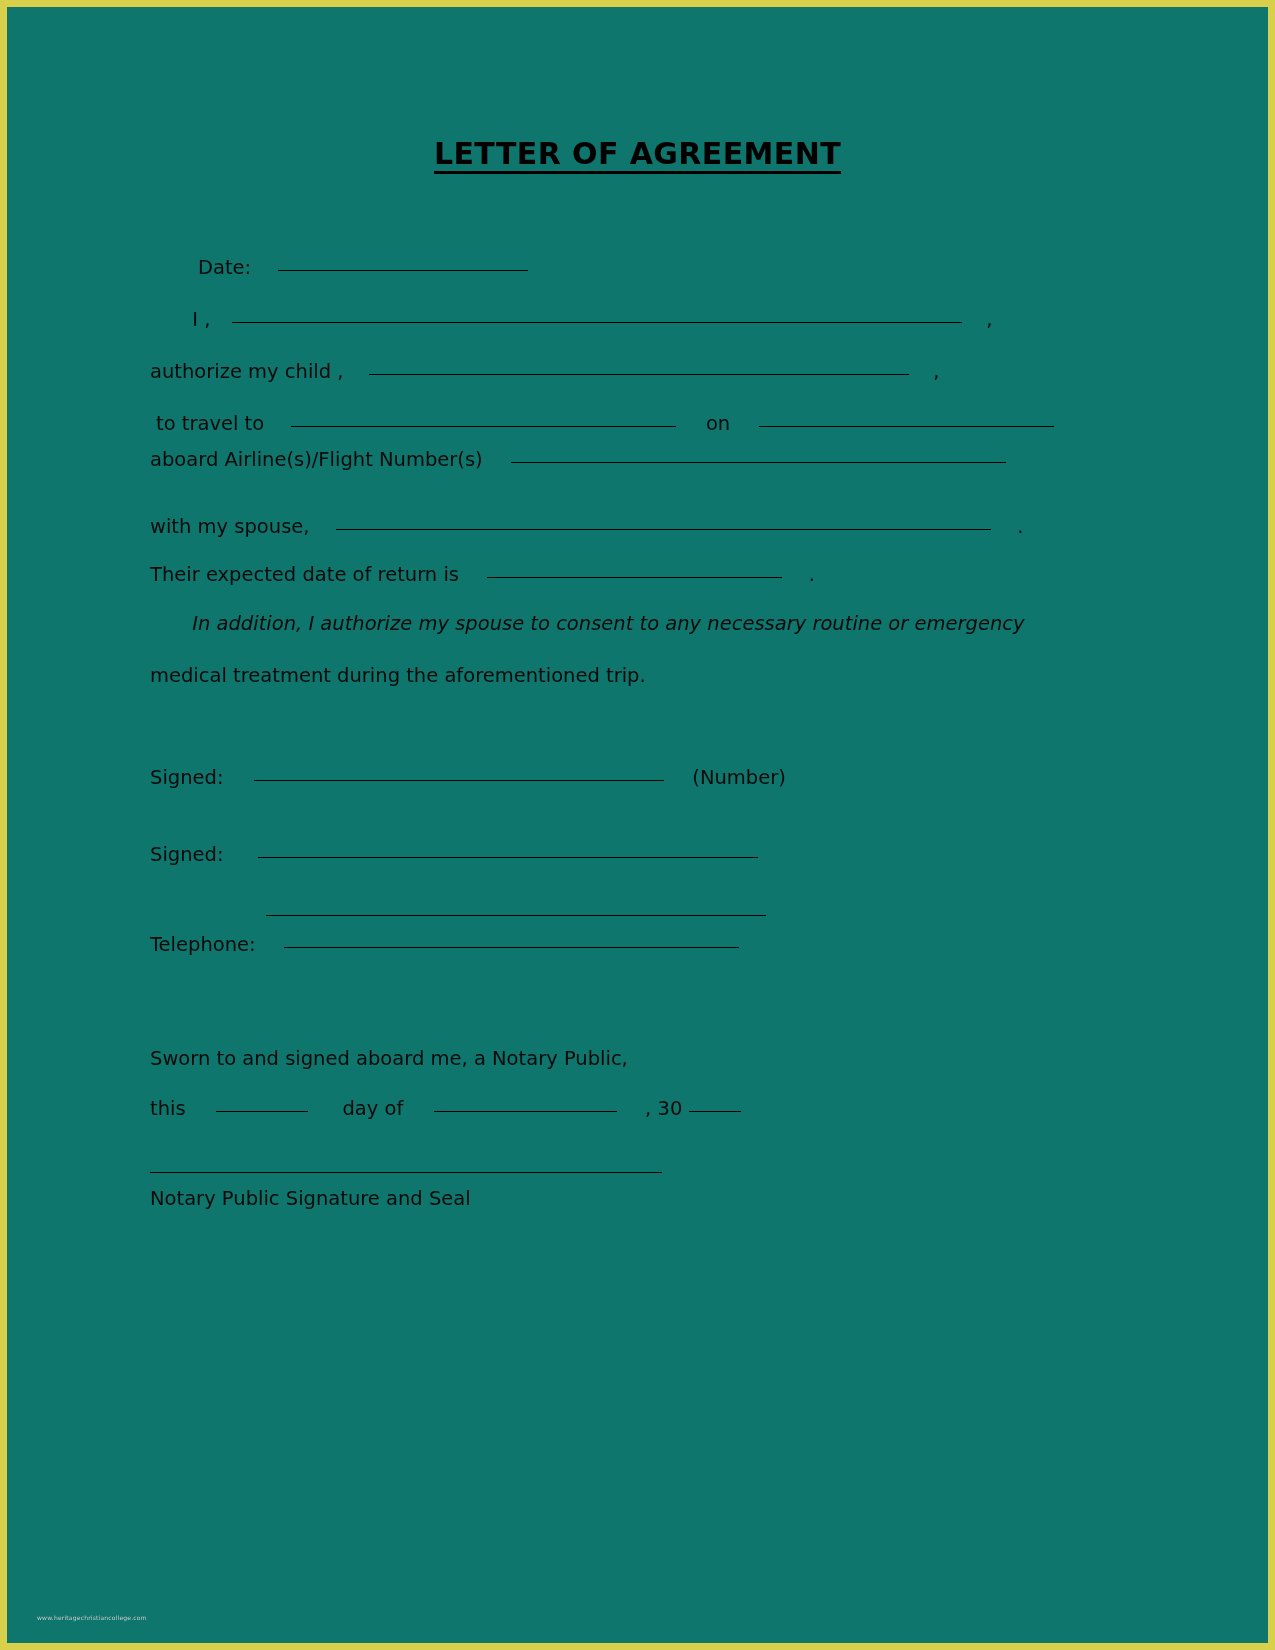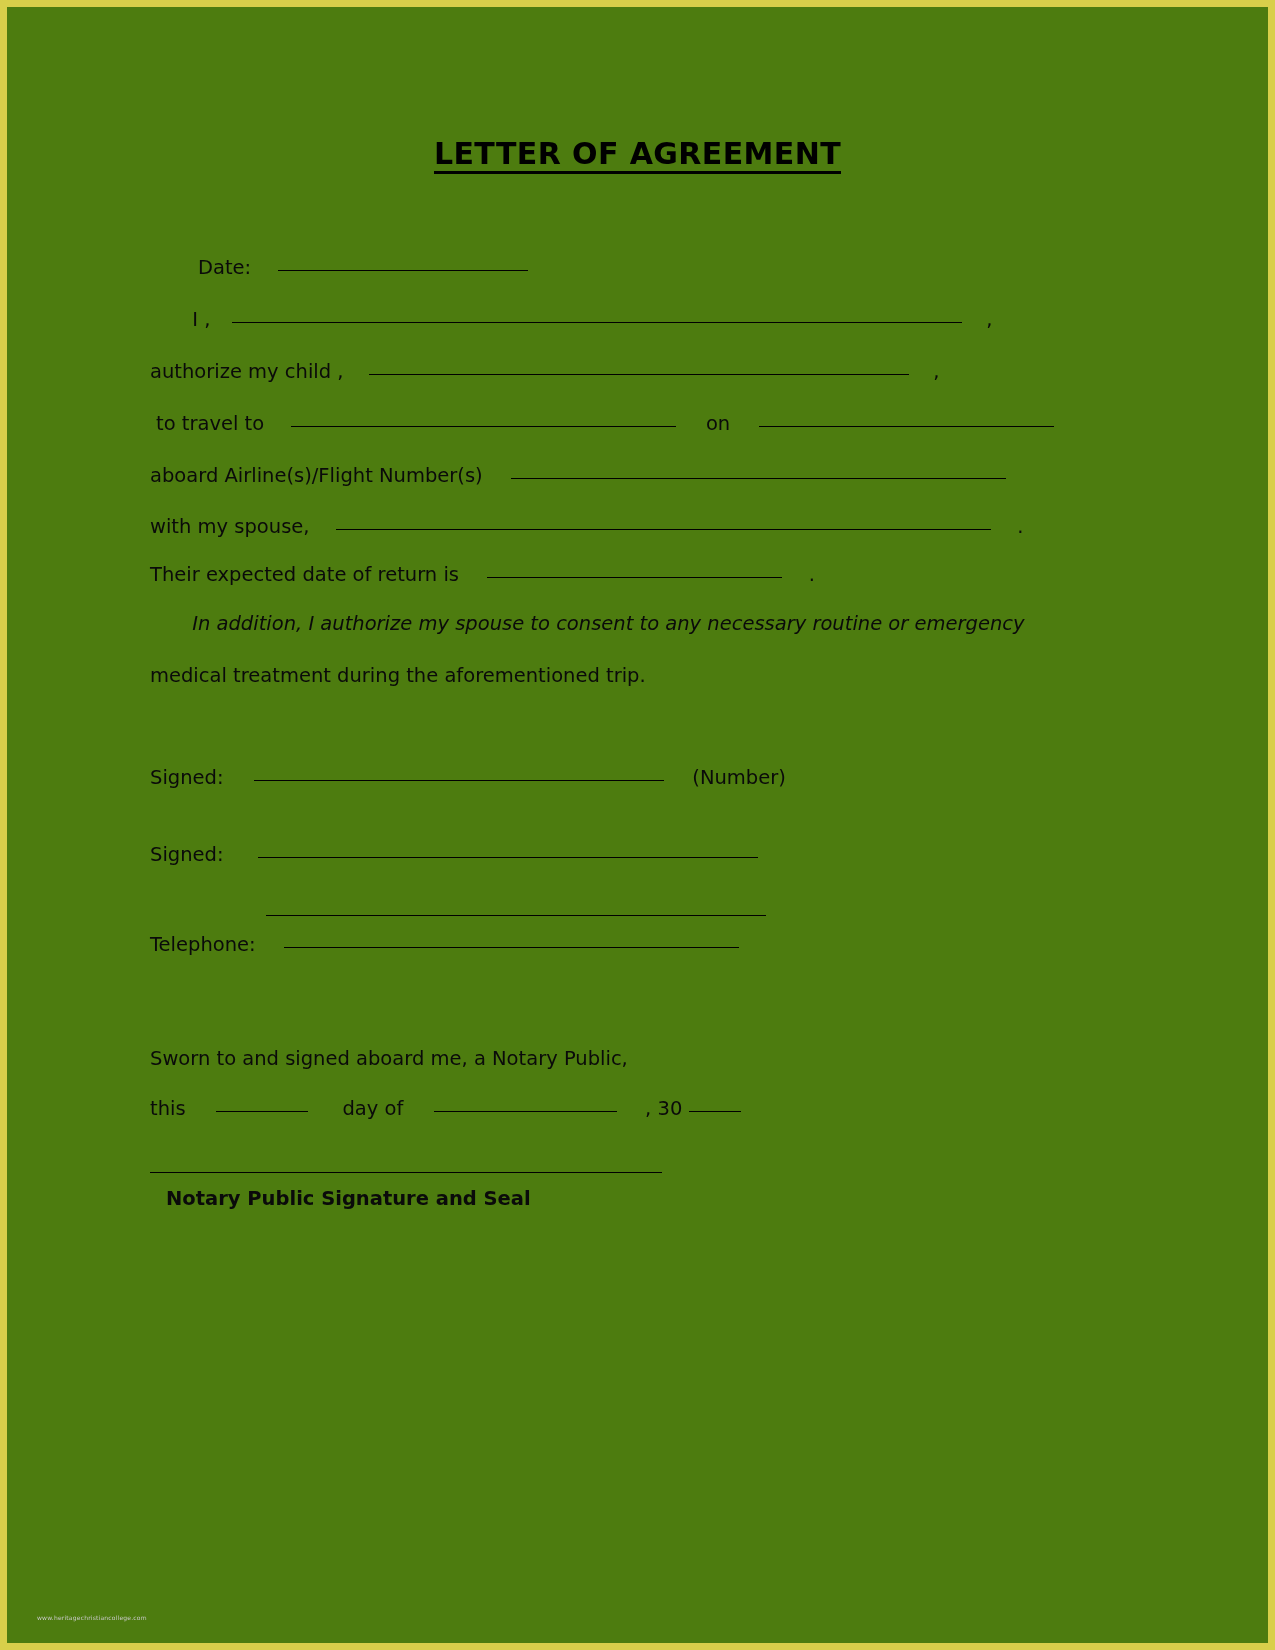--- a/index.html
+++ b/index.html
@@ -20,21 +20,21 @@
     position: relative;
     width: 1275px;
     height: 1650px;
     box-sizing: border-box;
     border: 7px solid #d8cf4a;
     background: #ffffff;
   }
   #sheet {
     position: absolute;
     left: 0; top: 0; right: 0; bottom: 0;
-    background: #4d7c0f;
+    background: #0f766e;
     box-sizing: border-box;
   }
 
   
   .title-wrap {
     position: absolute;
     left: 0;
     top: 130px;
     width: 1261px;
     text-align: center;
@@ -76,36 +76,36 @@
     height: 13px;
   }
 
   .sp { display: inline-block; }
 
   
   .r-date      { position: absolute; left: 0;   top: 0; margin-left: 48px;    }
   .r-i         { position: absolute; left: 0;   top: 52px; }
   .r-child     { position: absolute; left: 0;   top: 104px;}
   .r-travel    { position: absolute; left: 0;   top: 156px; margin-left: 6px;}
-  .r-airline   { position: absolute; left: 0;   top: 208px;}
+  .r-airline   { position: absolute; left: 0;   top: 192px;}
   .r-spouse    { position: absolute; left: 0;   top: 259px;}
   .r-return    { position: absolute; left: 0;   top: 307px;}
   .r-para1     { position: absolute; left: 0;   top: 357px; font-style: italic;}
   .r-para2     { position: absolute; left: 0;   top: 409px;}
 
   .r-signed    { position: absolute; left: 0;   top: 510px;}
   .r-address   { position: absolute; left: 0;   top: 587px;}
   .r-address2  { position: absolute; left: 0;   top: 645px;}
   .r-phone     { position: absolute; left: 0;   top: 677px;}
 
   .r-sworn     { position: absolute; left: 0;   top: 792px;}
   .r-this      { position: absolute; left: 0;   top: 841px;}
 
   .r-notaryrule{ position: absolute; left: 0;   top: 915px;}
-  .r-notarylbl { position: absolute; left: 16px;   top: 932px; font-weight: bold;}
+  .r-notarylbl { position: absolute; left: 0;   top: 932px;}
 
   .notary-rule {
     display: block;
     width: 512px;
     border-bottom: 1.6px solid #000;
     height: 0;
   }
   .notary-caption { font-size: 19.5px; }
 
   

